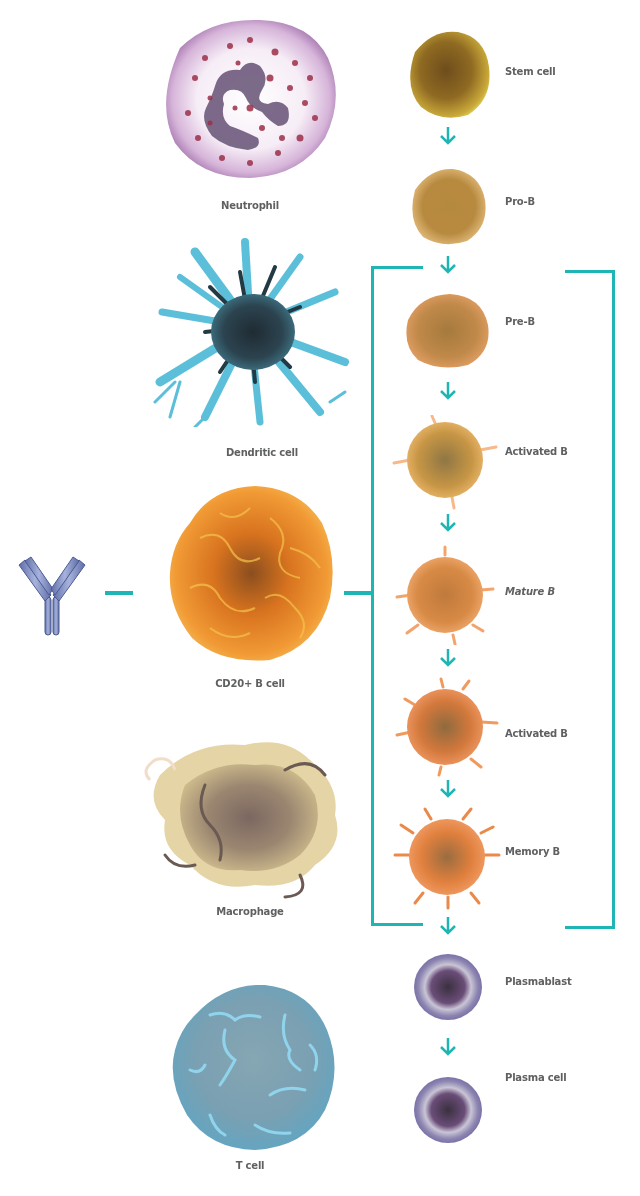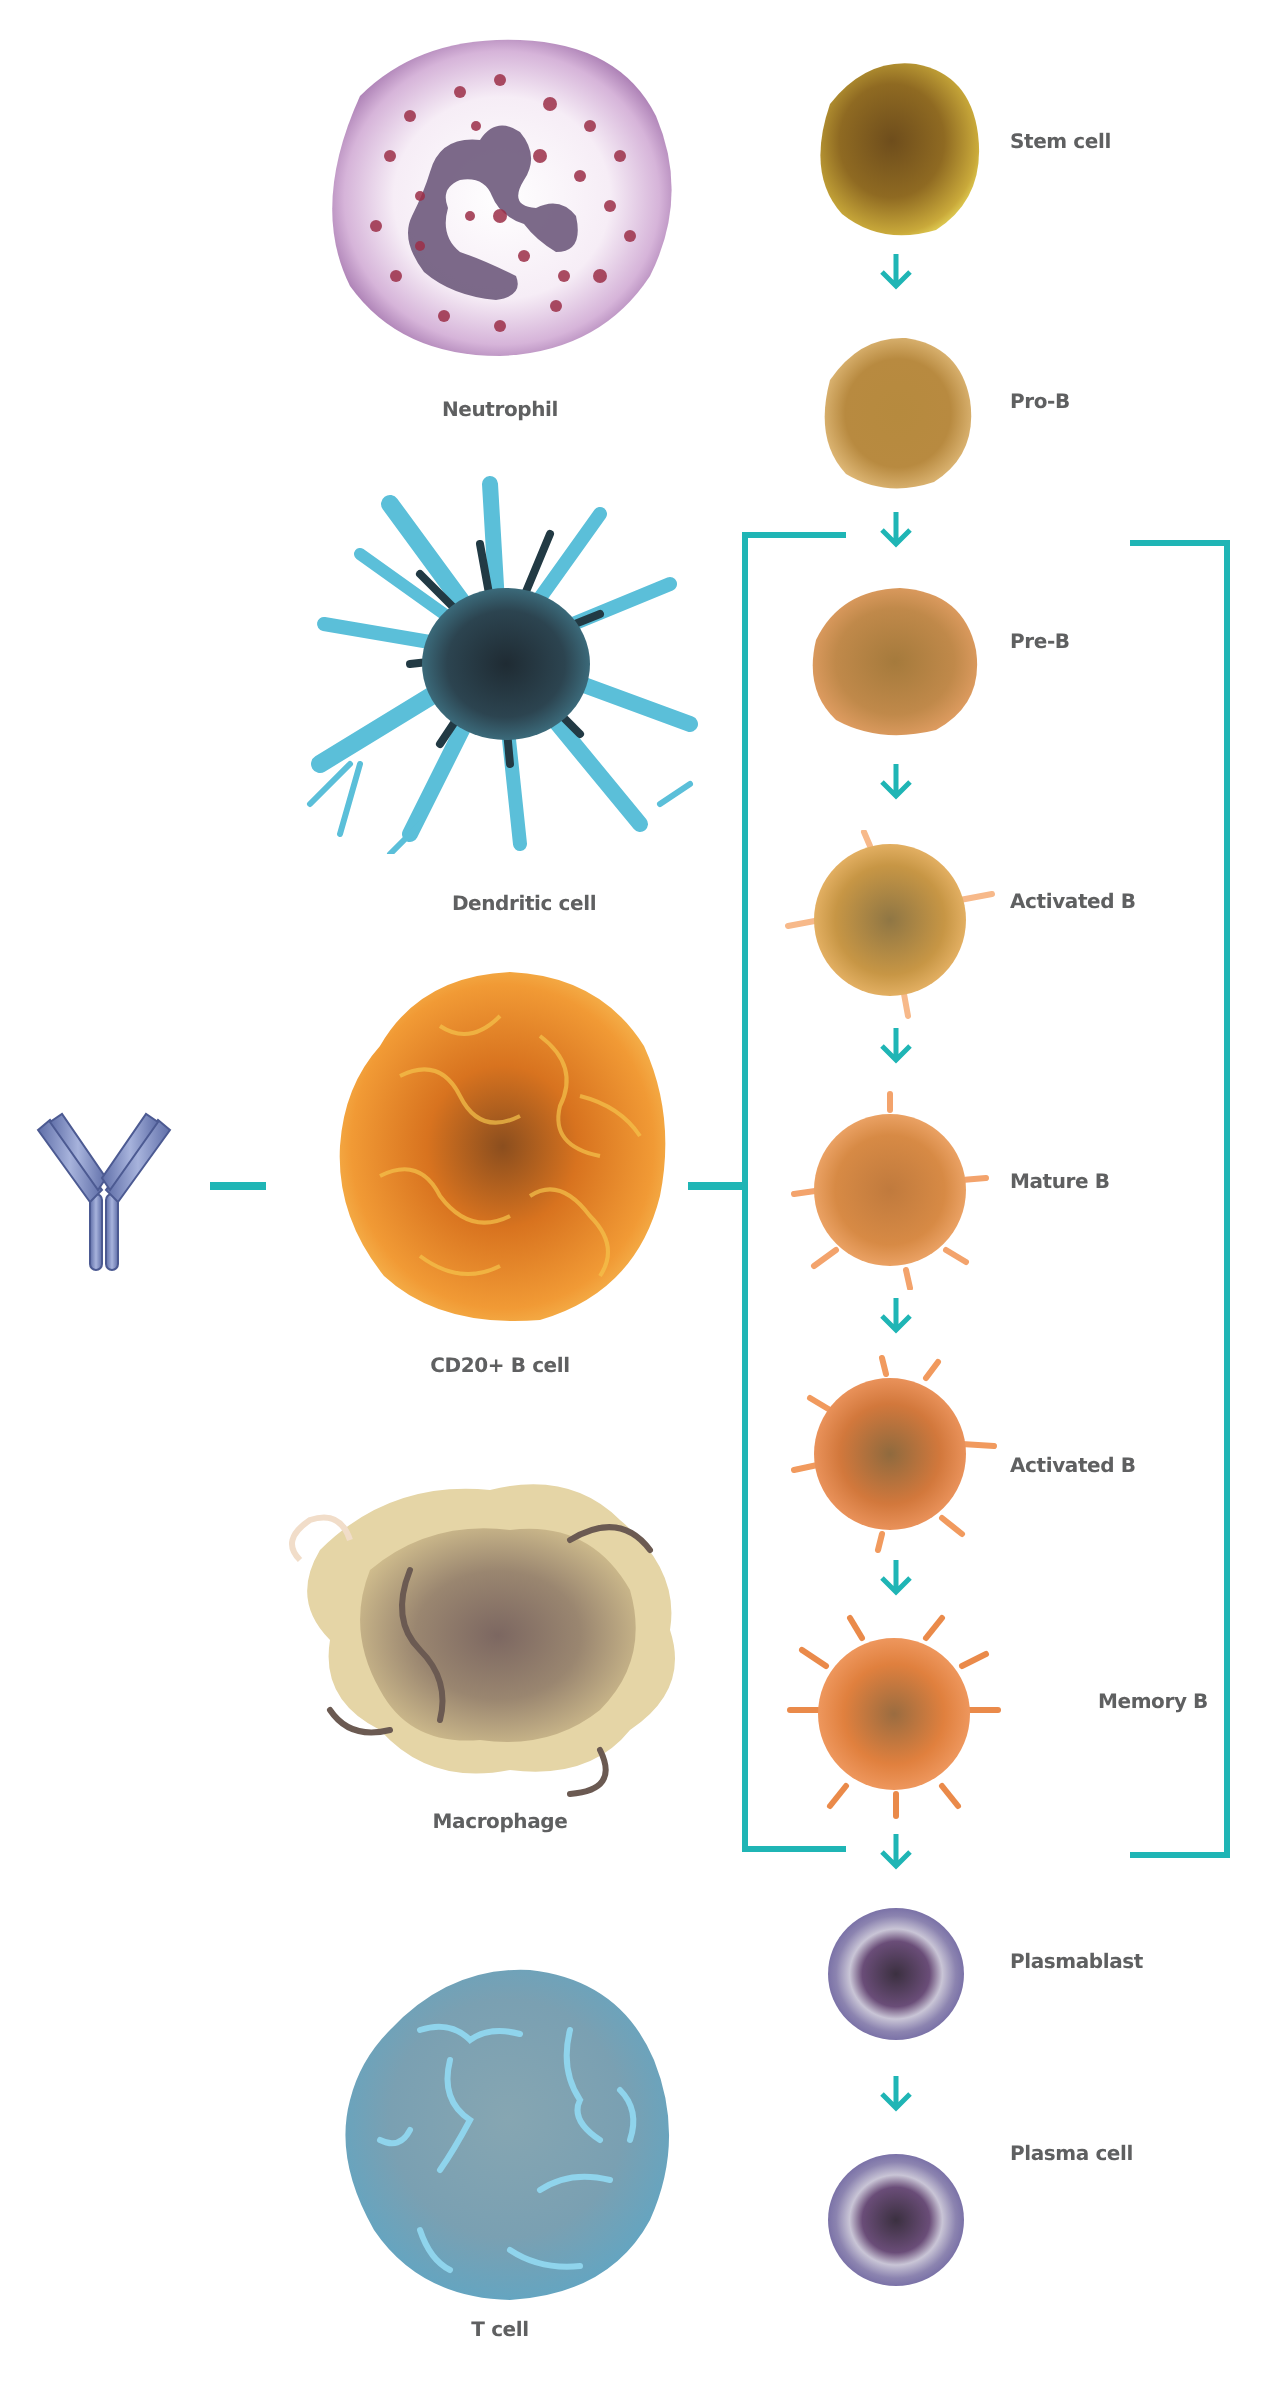--- a/index.html
+++ b/index.html
@@ -295,21 +295,21 @@
         <path d="M18,50 L4,52"></path>
         <path d="M88,45 L100,44"></path>
         <path d="M52,10 L52,2"></path>
         <path d="M60,90 L62,99"></path>
         <path d="M25,80 L14,88"></path>
         <path d="M80,80 L90,86"></path>
       </g>
     <circle cx="52" cy="50" r="38" fill="url(#gMat)"></circle>
   </svg>
 </div>
-<div class="label" style="left:505px; top:586px;">Mature B</div>
+<div class="label" style="left:505px; top:586px;font-style:italic;">Mature B</div>
 
 <div class="arrow" style="left:438px; top:648px;">
   <svg width="20" height="20" viewBox="0 0 20 20">
       <path d="M10,1 L10,17 M3,10 L10,17 L17,10" stroke="#1fb5b5" stroke-width="2.5" fill="none"></path>
     </svg>
 </div>
 
 <div class="abs" style="left:393px; top:677px; width:110px; height:100px;">
   <svg width="110" height="100" viewBox="0 0 110 100">
     <g stroke="#f19a5e" stroke-width="3" stroke-linecap="round">
@@ -341,21 +341,21 @@
         <path d="M70,14 L78,4"></path>
         <path d="M30,88 L22,98"></path>
         <path d="M78,88 L86,98"></path>
         <path d="M55,92 L55,103"></path>
         <path d="M20,28 L8,20"></path>
         <path d="M88,28 L100,22"></path>
       </g>
     <circle cx="54" cy="52" r="38" fill="url(#gMem)"></circle>
   </svg>
 </div>
-<div class="label" style="left:505px; top:846px;margin-left:44px;">Memory B</div>
+<div class="label" style="left:505px; top:846px;">Memory B</div>
 
 <div class="arrow" style="left:438px; top:916px;">
   <svg width="20" height="20" viewBox="0 0 20 20">
       <path d="M10,1 L10,17 M3,10 L10,17 L17,10" stroke="#1fb5b5" stroke-width="2.5" fill="none"></path>
     </svg>
 </div>
 
 <div class="abs" style="left:412px; top:952px; width:72px; height:70px;">
   <svg width="72" height="70" viewBox="0 0 72 70">
     <ellipse cx="36" cy="35" rx="34" ry="33" fill="url(#gPlasma)"></ellipse>

